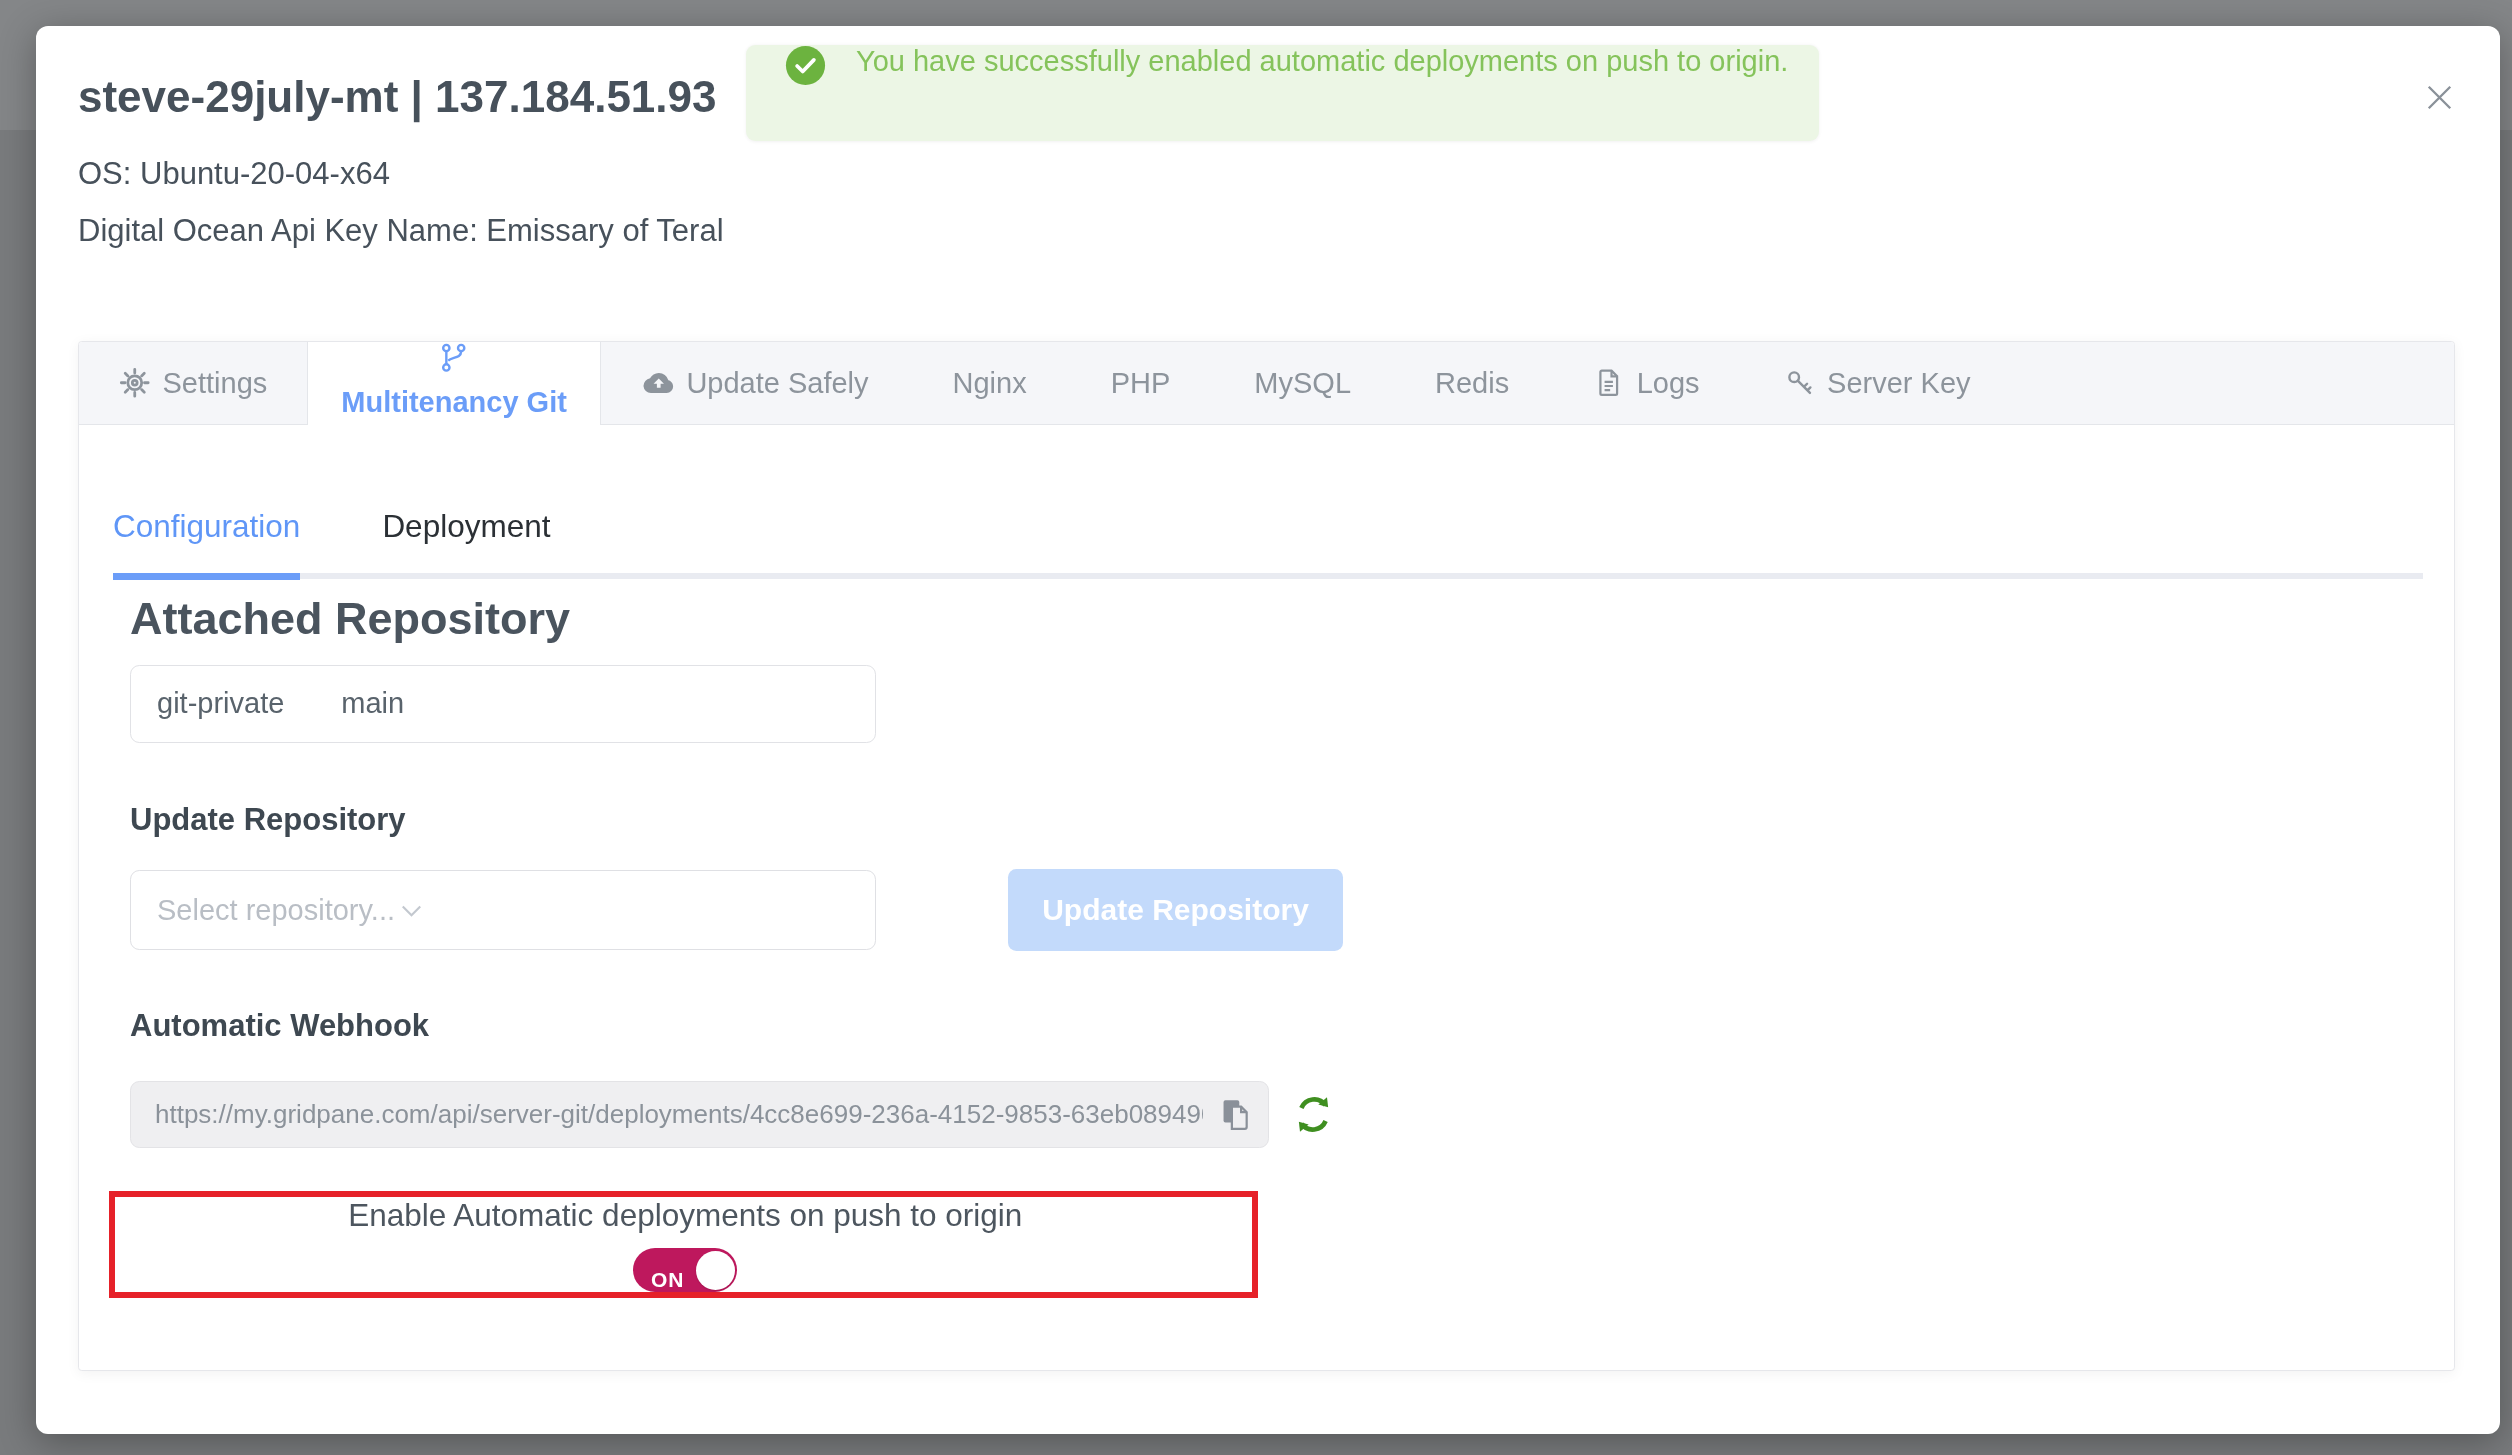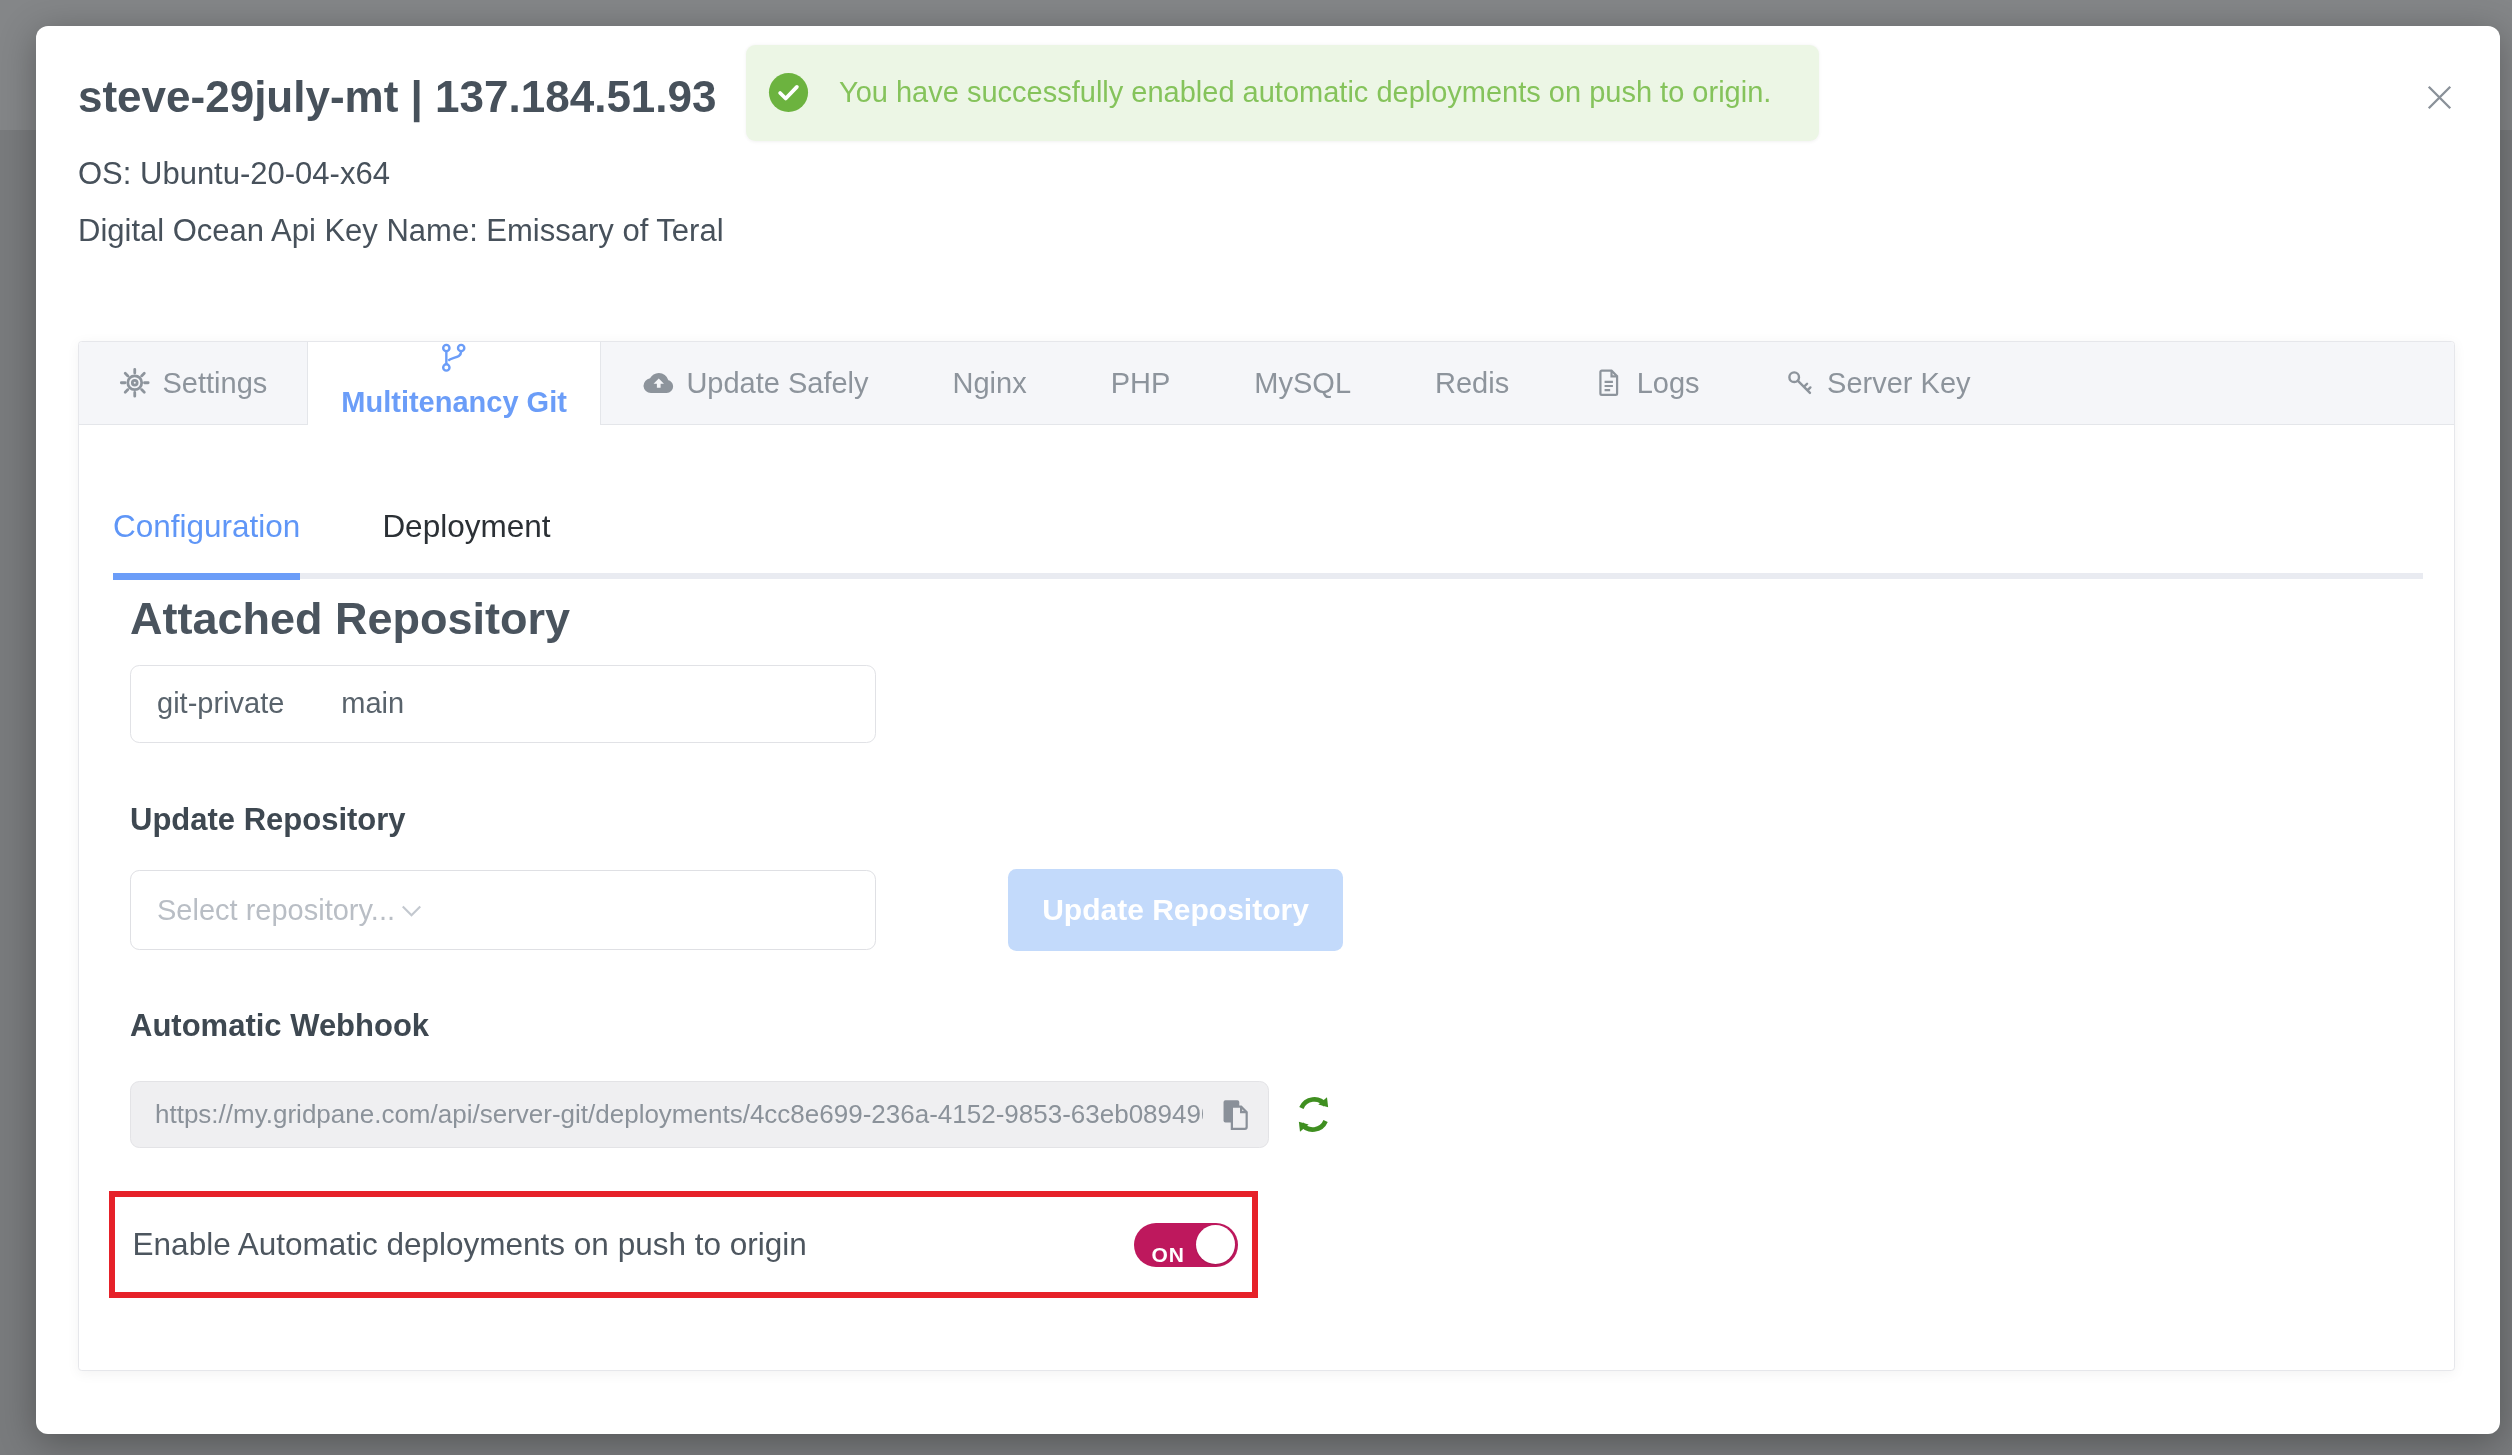--- a/index.html
+++ b/index.html
@@ -10,21 +10,21 @@
 
   .modal{position:absolute;left:36px;top:26px;width:2464px;height:1408px;background:#ffffff;
          border-radius:12px;box-shadow:0 7.4px 37px rgba(0,0,0,.3);}
 
   .title{position:absolute;left:42px;top:46px;font-size:44px;font-weight:700;color:#47515b;
          white-space:nowrap;z-index:1;}
   .os-line{position:absolute;left:42px;top:130px;font-size:31px;color:#47515b;}
   .api-line{position:absolute;left:42px;top:187px;font-size:31px;color:#47515b;}
 
   .toast{position:absolute;left:710px;top:18.5px;width:1073px;height:96px;background:#ecf6e5;
-         border-radius:9.3px;display:flex;align-items:center;padding-left:22px;z-index:2;
+         border-radius:9.3px;display:flex;align-items:flex-start;padding-left:39px;z-index:2;
          box-shadow:0 0.9px 3.7px rgba(0,0,0,.06);}
   .toast-icon{width:41px;height:41px;flex:0 0 auto;}
   .toast-text{margin-left:30px;font-size:29px;color:#85c35b;}
 
   .close-btn{position:absolute;right:39px;top:50px;width:43px;height:43px;cursor:pointer;
              background:none;border:none;padding:0;}
 
   .panel{position:absolute;left:42px;top:315px;width:2377px;height:1030px;background:#fff;
          border:0.9px solid #e6e7eb;border-radius:3.7px;box-shadow:0 2.8px 13px rgba(0,0,0,.05);}
 
@@ -68,21 +68,21 @@
   .webhook-input{position:relative;width:1139px;height:67px;background:#efeff1;
           border:0.9px solid #e3e3e6;border-radius:9.3px;display:flex;align-items:center;
           padding:0 65px 0 24px;}
   .webhook-url{font-size:26px;color:#8b929a;white-space:nowrap;overflow:hidden;}
   .copy-icon{position:absolute;right:13px;top:50%;transform:translateY(-50%);
           width:37px;height:37px;cursor:pointer;}
   .refresh-btn{margin-left:24px;width:41px;height:41px;background:none;border:none;padding:0;
           cursor:pointer;}
 
   .red-box{margin:43px 0 0 -21px;width:1149px;height:107px;border:6.5px solid #e62129;
-          display:flex;align-items:center;justify-content:space-between;padding:0 14px 0 17.6px;}
+          display:flex;align-items:center;justify-content:space-between;padding:0 14px 0 17.6px;flex-direction:column;}
   .autodeploy-label{font-size:31.5px;color:#4d565f;}
   .toggle{width:104px;height:44px;border-radius:22px;background:#be185d;position:relative;
           display:flex;align-items:flex-end;cursor:pointer;}
   .toggle-text{color:#fff;font-size:21px;font-weight:700;margin-left:17.6px;letter-spacing:0.9px;}
   .toggle-knob{position:absolute;right:2.8px;top:2.8px;width:39px;height:39px;border-radius:50%;
           background:#fff;box-shadow:0 0.9px 1.9px rgba(0,0,0,.15);}
 </style>
 </head>
 <body>
 

